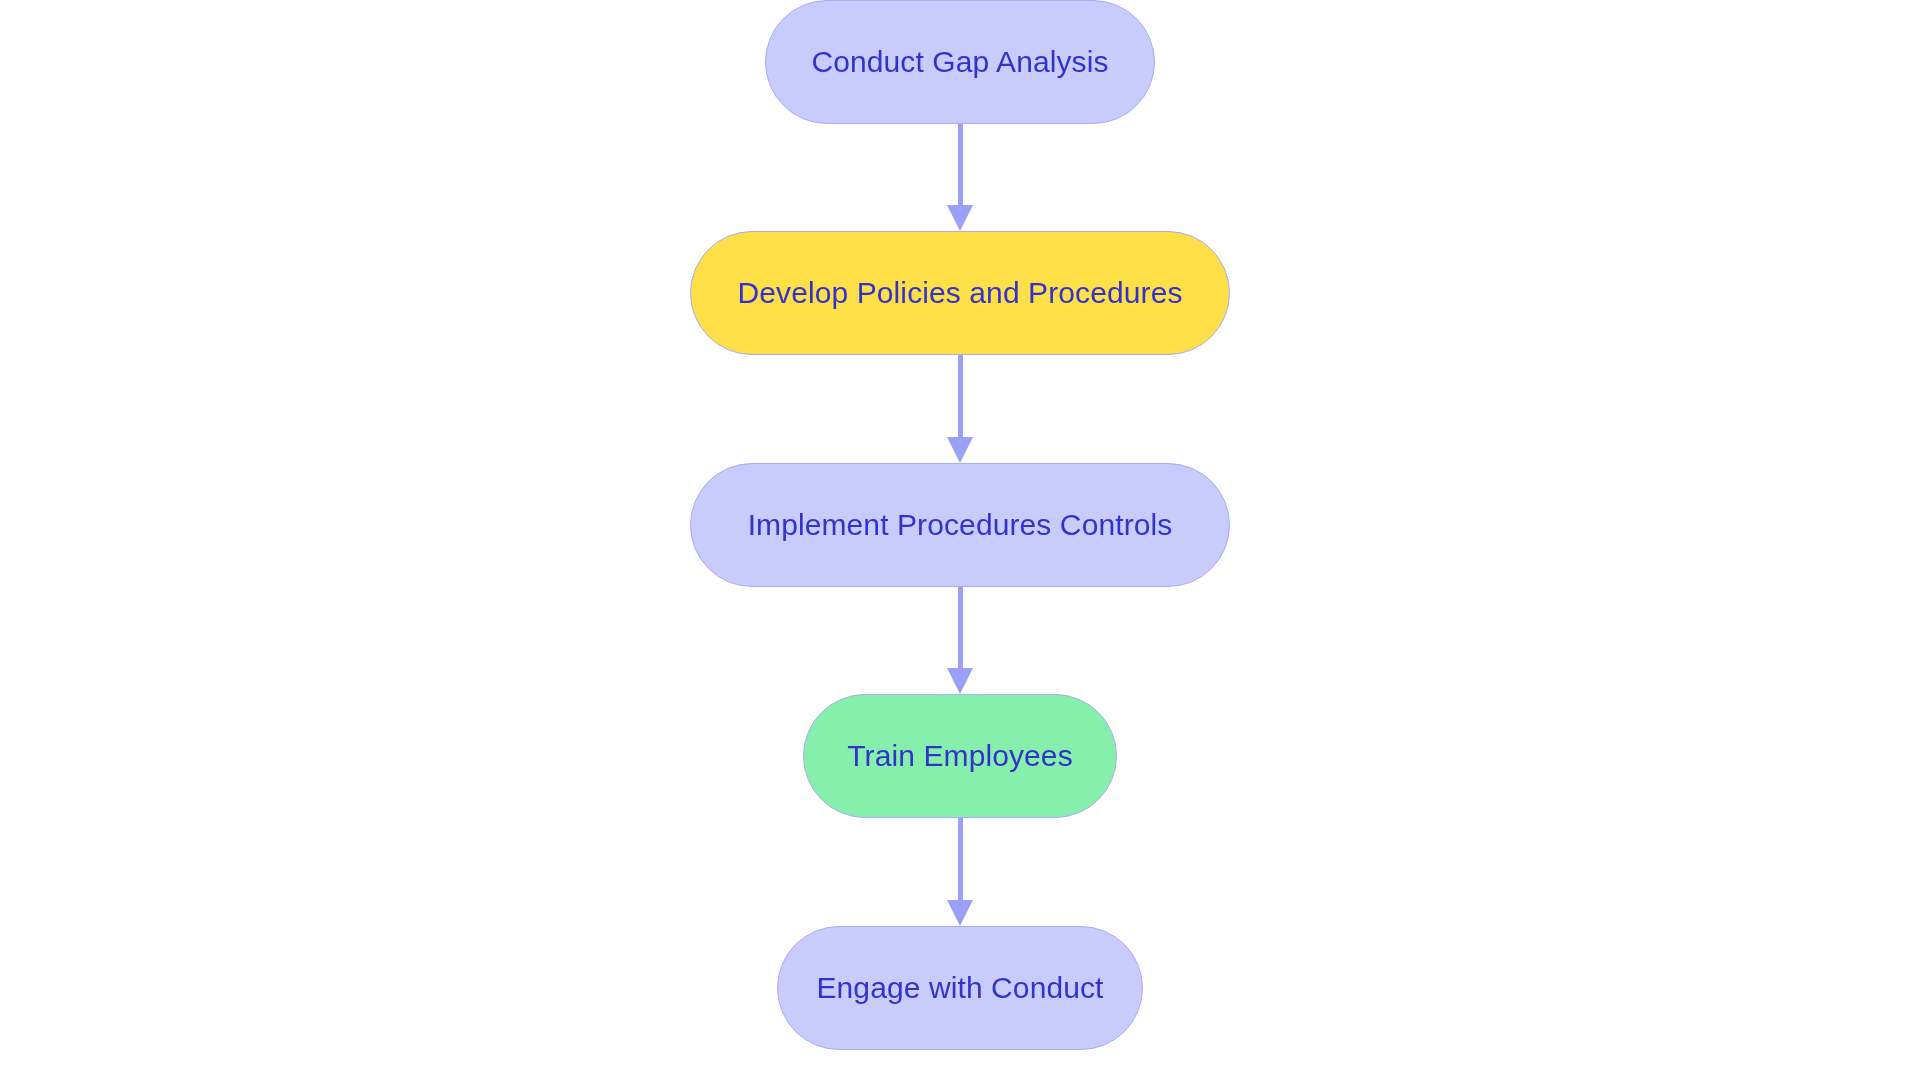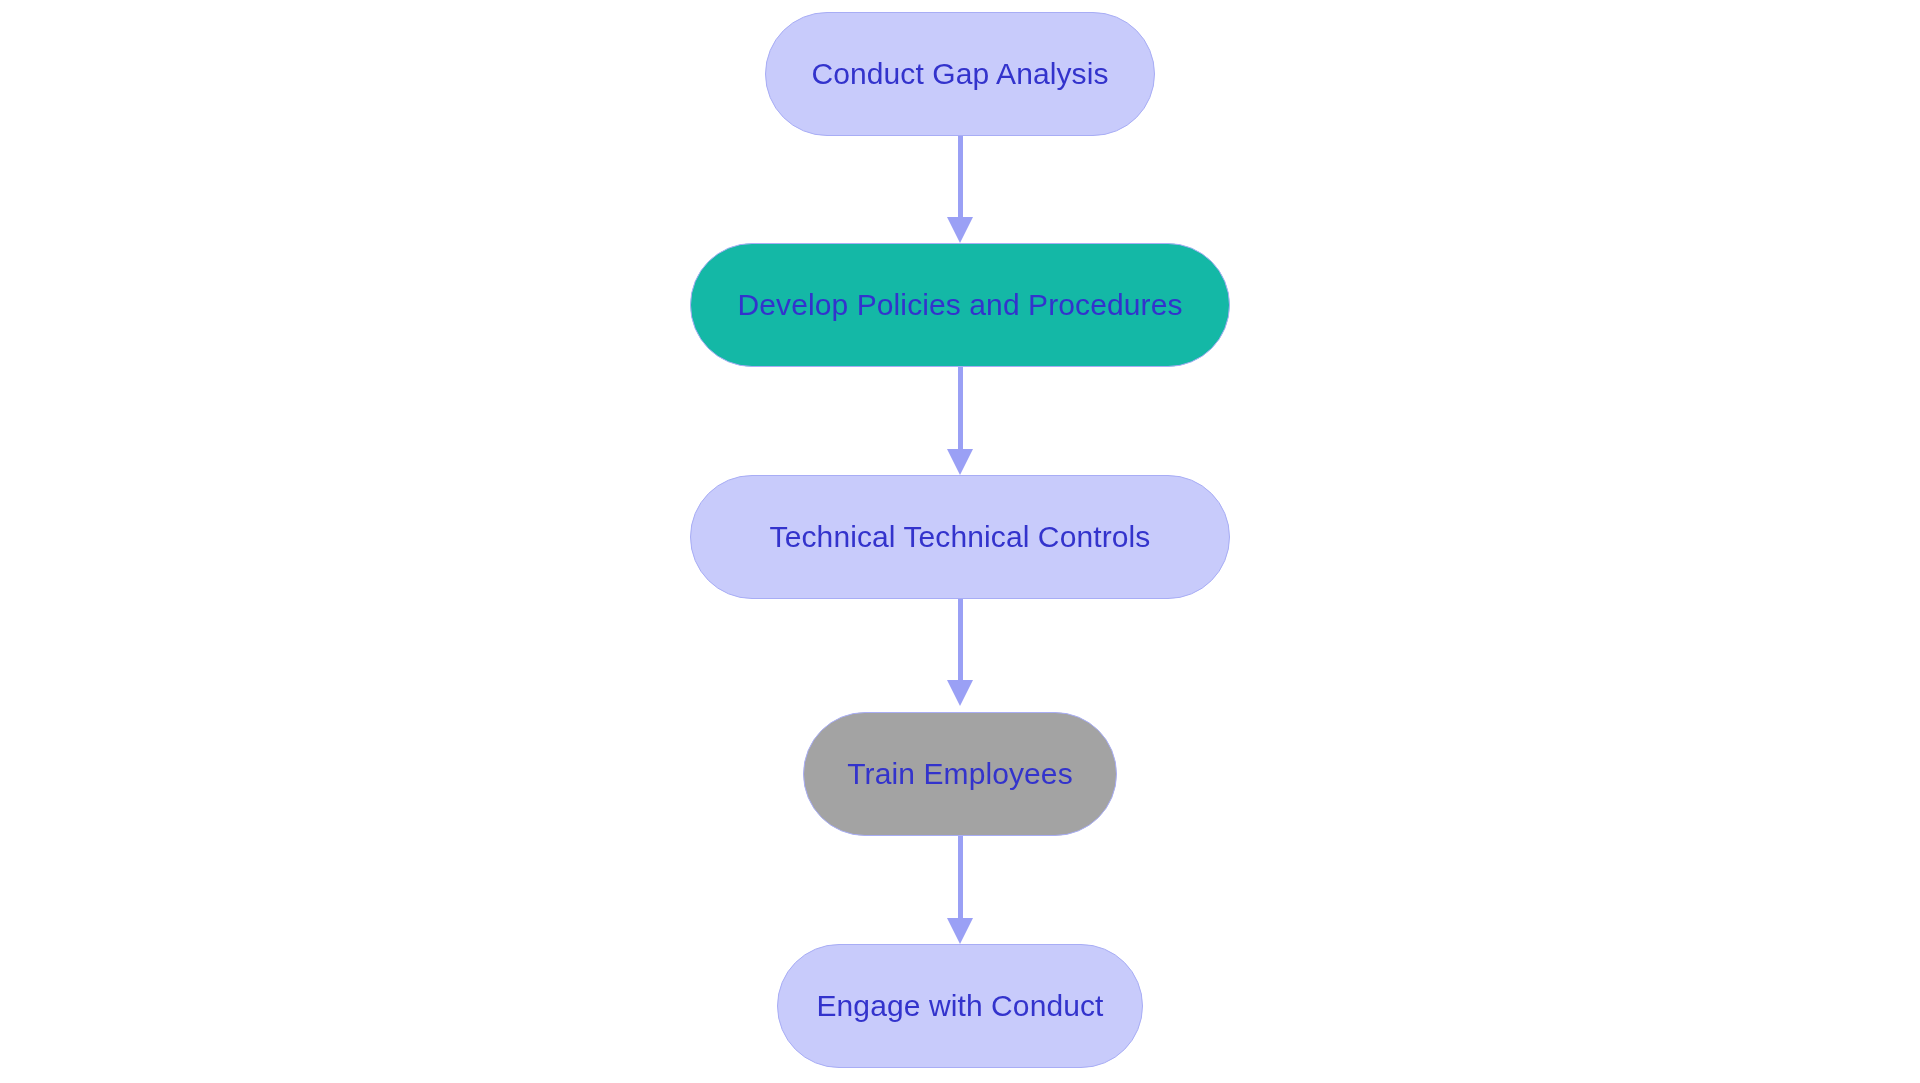--- a/index.html
+++ b/index.html
@@ -73,48 +73,48 @@
     border-right: 13px solid transparent;
     border-top: 26px solid #9aa0f5;
     margin-top: -1px;
   }
 </style>
 </head>
 <body>
 
 <div id="flowchart-canvas" style="background: rgb(255, 255, 255);">
 
-  <div class="flow-step" style="margin-top: 12px; width: 390px; height: 124px; background: rgb(200, 203, 251); border-color: rgb(168, 173, 245);">
+  <div class="flow-step" style="margin-top: 0; width: 390px; height: 124px; background: rgb(200, 203, 251); border-color: rgb(168, 173, 245);">
     <span class="flow-step-label" style="color: rgb(51, 51, 204); font-size: 30px;">Conduct Gap Analysis</span>
   </div>
 
   <div class="flow-connector" style="height:107px;">
     <div class="flow-connector-line" style="background: rgb(154, 160, 245);"></div>
     <div class="flow-connector-head" style="border-top-color: rgb(154, 160, 245);"></div>
   </div>
 
-  <div class="flow-step" style="width: 540px; height: 124px; background: #14b8a6; border-color: rgb(168, 173, 245);">
+  <div class="flow-step" style="width: 540px; height: 124px; background: #fde047; border-color: rgb(168, 173, 245);">
     <span class="flow-step-label" style="color: rgb(51, 51, 204); font-size: 30px;">Develop Policies and Procedures</span>
   </div>
 
   <div class="flow-connector" style="height:108px;">
     <div class="flow-connector-line" style="background: rgb(154, 160, 245);"></div>
     <div class="flow-connector-head" style="border-top-color: rgb(154, 160, 245);"></div>
   </div>
 
   <div class="flow-step" style="width: 540px; height: 124px; background: rgb(200, 203, 251); border-color: rgb(168, 173, 245);">
-    <span class="flow-step-label" style="color: rgb(51, 51, 204); font-size: 30px;">Technical Technical Controls</span>
+    <span class="flow-step-label" style="color: rgb(51, 51, 204); font-size: 30px;">Implement Procedures Controls</span>
   </div>
 
   <div class="flow-connector" style="height:107px;">
     <div class="flow-connector-line" style="background: rgb(154, 160, 245);"></div>
     <div class="flow-connector-head" style="border-top-color: rgb(154, 160, 245);"></div>
   </div>
 
-  <div class="flow-step" style="width: 314px; height: 124px; background: #a3a3a3; border-color: rgb(168, 173, 245); margin-top: 6px;">
+  <div class="flow-step" style="width: 314px; height: 124px; background: #86efac; border-color: rgb(168, 173, 245);">
     <span class="flow-step-label" style="color: rgb(51, 51, 204); font-size: 30px;">Train Employees</span>
   </div>
 
   <div class="flow-connector" style="height:108px;">
     <div class="flow-connector-line" style="background: rgb(154, 160, 245);"></div>
     <div class="flow-connector-head" style="border-top-color: rgb(154, 160, 245);"></div>
   </div>
 
   <div class="flow-step" style="width: 366px; height: 124px; background: rgb(200, 203, 251); border-color: rgb(168, 173, 245);">
     <span class="flow-step-label" style="color: rgb(51, 51, 204); font-size: 30px;">Engage with Conduct</span>

